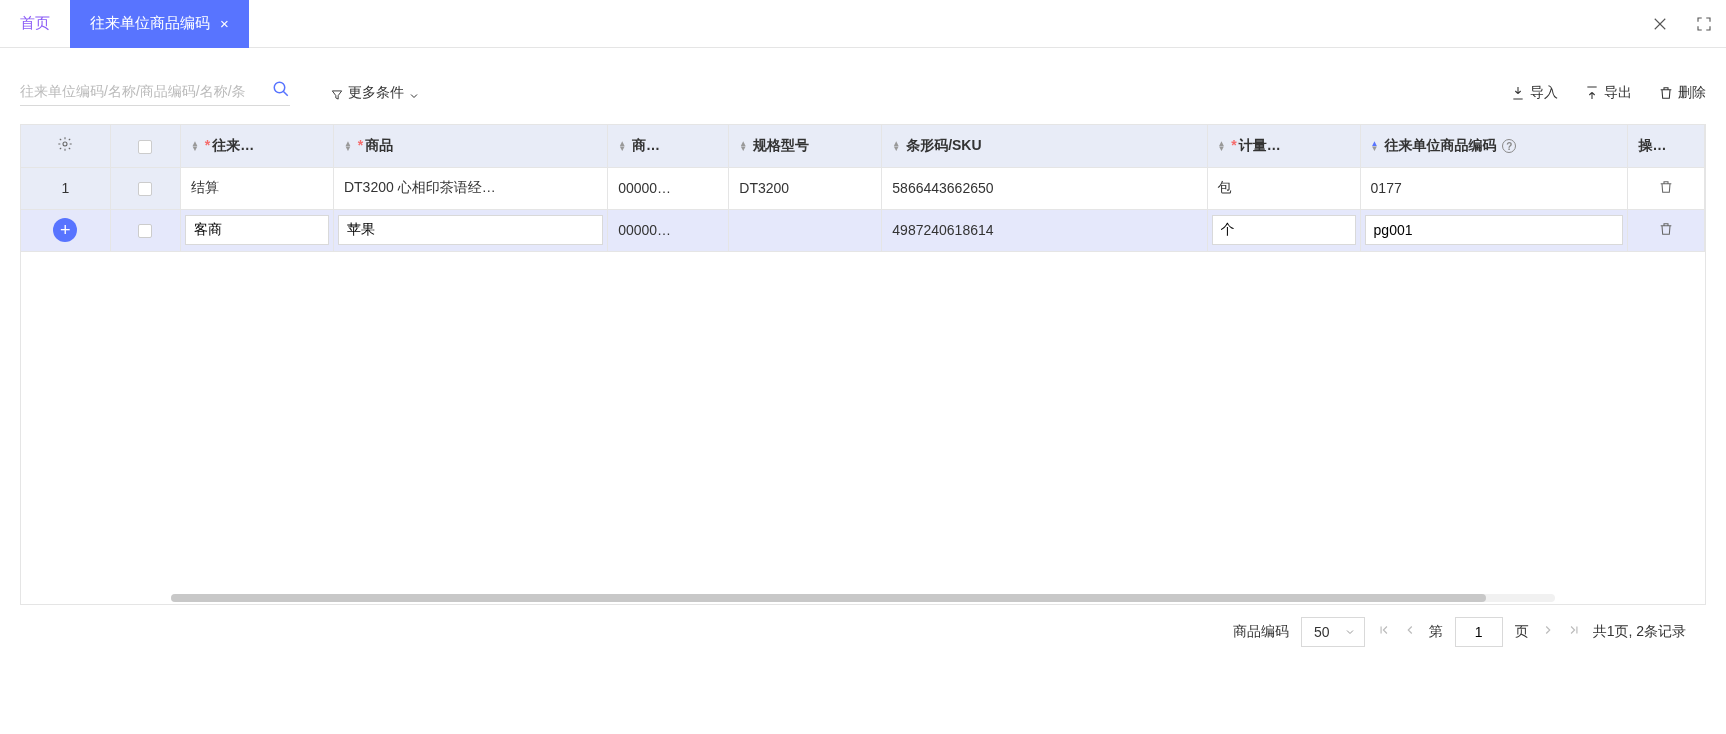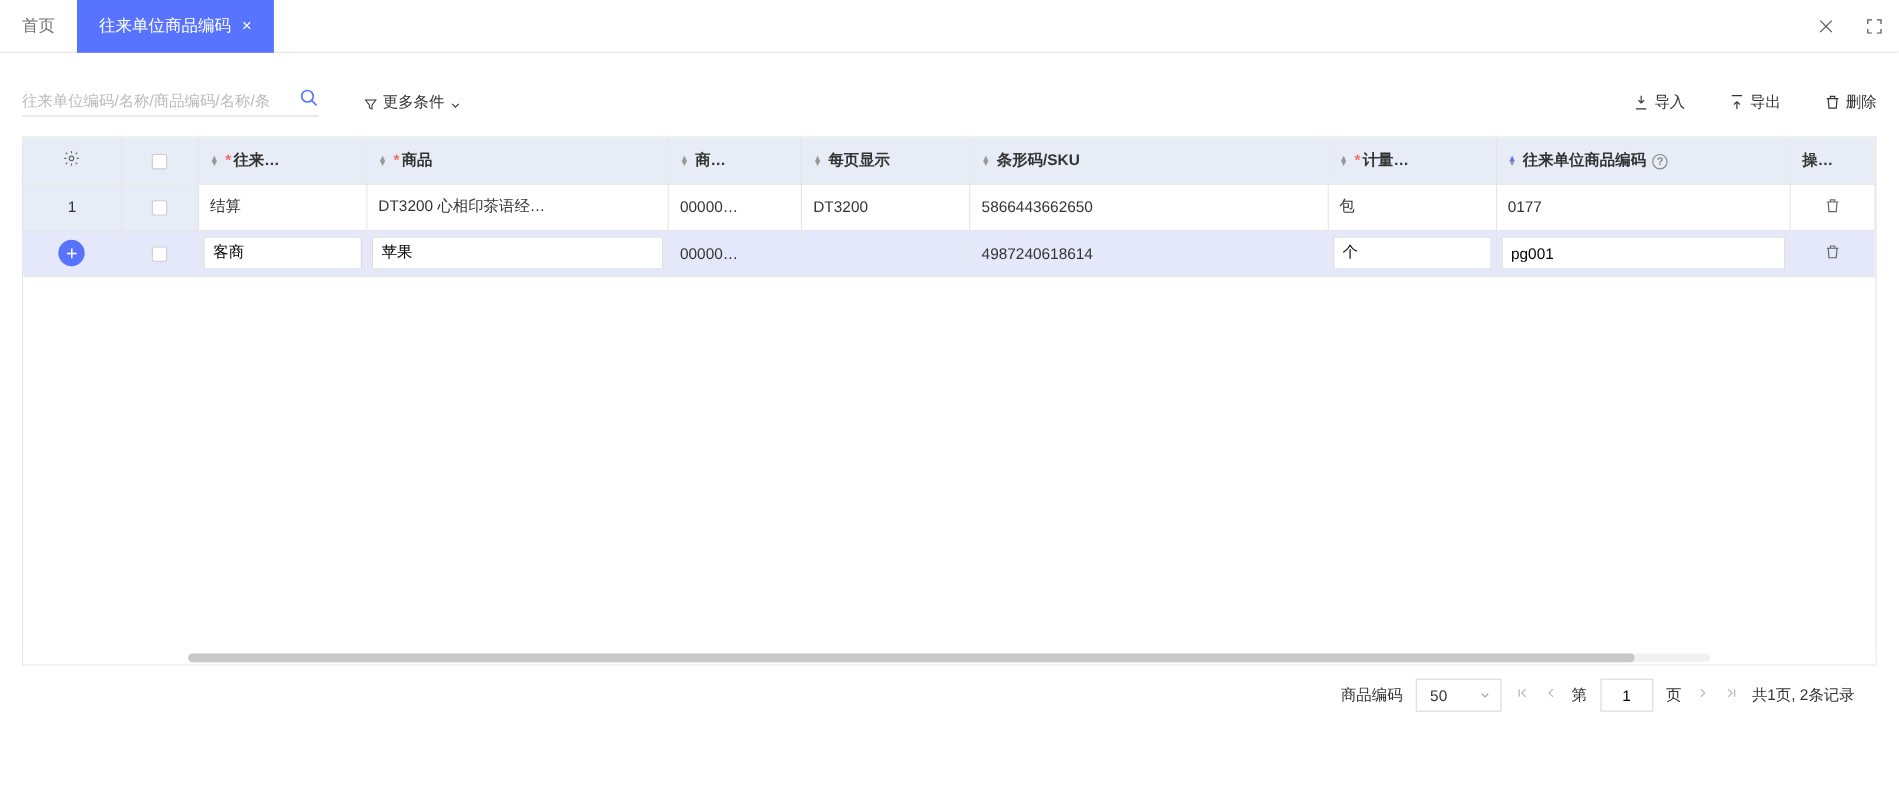--- a/index.html
+++ b/index.html
@@ -1,34 +1,34 @@
 <!DOCTYPE html>
 <html><head>
 <meta charset="utf-8">
 <style>
   * { box-sizing: border-box; margin: 0; padding: 0; }
   body { font-family: "Microsoft YaHei", "PingFang SC", Arial, sans-serif; font-size: 14px; color: #333; background: #fff; }
 
   
   .tab-bar { display: flex; align-items: center; height: 48px; border-bottom: 1px solid #e5e5e5; position: relative; }
-  .tab { display: flex; align-items: center; height: 48px; padding: 0 20px; cursor: pointer; font-size: 15px; color: #737373; }
+  .tab { display: flex; align-items: center; height: 48px; padding: 0 20px; cursor: pointer; font-size: 15px; color: #8b5cf6; }
   .tab.active { background: #5874ff; color: #fff; }
   .tab-close { margin-left: 10px; font-size: 15px; cursor: pointer; }
   .tab-bar-right { position: absolute; right: 8px; display: flex; align-items: center; gap: 16px; }
   .icon-btn { display: inline-flex; align-items: center; justify-content: center; width: 28px; height: 28px; cursor: pointer; color: #555; }
   .icon-btn svg { width: 18px; height: 18px; }
 
   
   .toolbar { display: flex; align-items: center; padding: 16px 20px 10px 20px; margin-top: 16px; }
   .search-wrapper { display: flex; align-items: center; width: 270px; border-bottom: 1px solid #d9d9d9; padding-bottom: 4px; }
   .search-input { flex: 1; border: none; outline: none; font-size: 14px; color: #333; overflow: hidden; text-overflow: ellipsis; }
   .search-input::placeholder { color: #bbb; }
   .search-icon { color: #5874ff; cursor: pointer; }
   .more-conditions { display: flex; align-items: flex-end; margin-left: 40px; cursor: pointer; color: #333; gap: 4px; }
-  .toolbar-right { margin-left: auto; display: flex; align-items: center; gap: 39px; }
+  .toolbar-right { margin-left: auto; display: flex; align-items: center; gap: 26px; }
   .action-link { display: flex; align-items: center; gap: 4px; cursor: pointer; color: #333; }
   .action-link svg { width: 16px; height: 16px; }
 
   
   .table-container { margin: 8px 20px 0 20px; border: 1px solid #e5e5e5; }
   table { width: 100%; border-collapse: collapse; table-layout: fixed; }
   th, td { border-right: 1px solid #e5e5e5; border-bottom: 1px solid #e5e5e5; padding: 0 10px; height: 42px; text-align: left; overflow: hidden; text-overflow: ellipsis; white-space: nowrap; }
   thead th { background: #e8ecf7; font-weight: bold; color: #333; }
   .sort-icons { display: inline-flex; flex-direction: column; line-height: 5px; font-size: 8px; color: #999; margin-right: 2px; vertical-align: middle; }
   .sort-icons .active-asc { color: #5874ff; }
@@ -50,21 +50,21 @@
   .help-icon { display: inline-flex; width: 14px; height: 14px; border: 1px solid #888; border-radius: 50%; align-items: center; justify-content: center; font-size: 10px; margin-left: 2px; color: #888; }
 
   .table-body-area { height: 340px; overflow: auto; }
 
   .hscroll { height: 12px; background: #fff; display: flex; align-items: center; padding: 0 150px 0 150px; }
   .hscroll-track { flex: 1; height: 8px; background: #f1f1f1; border-radius: 4px; position: relative; }
   .hscroll-thumb { position: absolute; left: 0; width: 95%; height: 8px; background: #c8c8c8; border-radius: 4px; }
 
   
   .pagination { display: flex; align-items: center; justify-content: flex-end; padding: 12px 20px; gap: 12px; margin: 0 20px; color: #333; font-size: 14px; }
-  .page-select { display: flex; align-items: center; border: 1px solid #d9d9d9; height: 30px; padding: 0 8px 0 12px; cursor: pointer; gap: 28px; }
+  .page-select { display: flex; align-items: center; border: 1px solid #d9d9d9; height: 30px; padding: 0 8px 0 12px; cursor: pointer; gap: 14px; }
   .page-nav { display: flex; align-items: center; gap: 12px; }
   .page-nav .nav-btn { cursor: pointer; color: #bbb; }
   .page-input { width: 48px; height: 30px; border: 1px solid #d9d9d9; text-align: center; font-size: 14px; }
 </style>
 </head>
 <body>
 
 <div class="tab-bar">
   <div class="tab">
     <span>首页</span>
@@ -171,21 +171,21 @@
               <span>▲</span>
               <span>▼</span>
             </span>
           <span>商…</span>
         </th>
         <th>
           <span class="sort-icons">
               <span>▲</span>
               <span>▼</span>
             </span>
-          <span>每页显示</span>
+          <span>规格型号</span>
         </th>
         <th>
           <span class="sort-icons">
               <span>▲</span>
               <span>▼</span>
             </span>
           <span>条形码/SKU</span>
         </th>
         <th>
           <span class="sort-icons">

